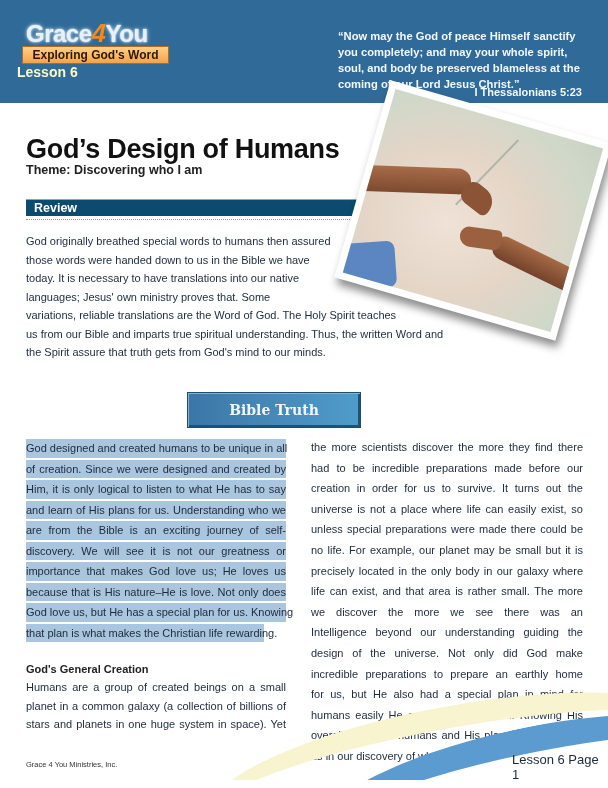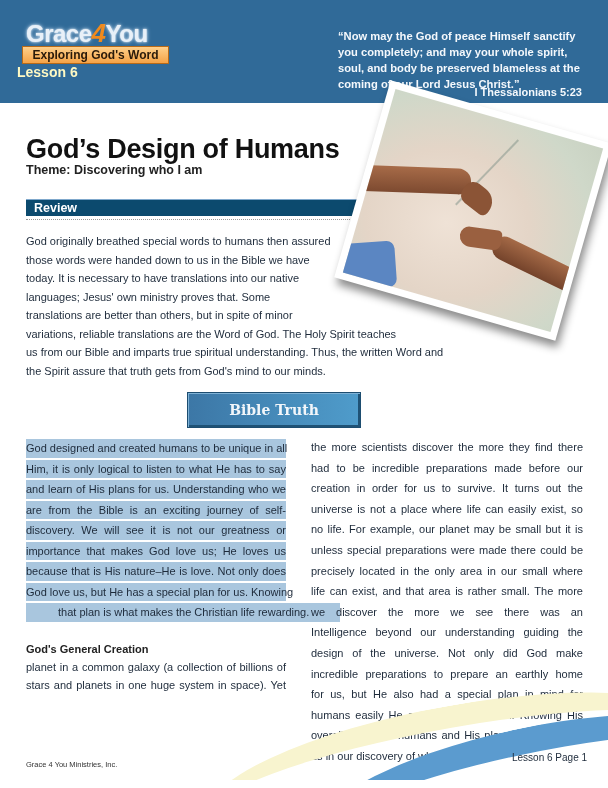--- a/index.html
+++ b/index.html
@@ -48,21 +48,21 @@
   .gap { height: 19px; }
   .col-left .line2 { height: 18.5px; line-height: 18.5px; white-space: nowrap; text-align: justify; text-align-last: justify; }
   .col-left .line2.last { text-align-last: left; }
   .col-right .line { height: 20.6px; line-height: 20.6px; }
 
   .swoosh-yellow { position: absolute; left: 200px; top: 705px; width: 520px; height: 140px; border-radius: 50%; border-top: 22px solid #f8f4cf; transform: rotate(-10deg); }
   .swoosh-blue { position: absolute; left: 300px; top: 728px; width: 460px; height: 140px; border-radius: 50%; border-top: 26px solid #5b9bcf; transform: rotate(-12deg); }
   .swoosh-mask { position: absolute; left: 0; top: 780px; width: 608px; height: 10px; background: #ffffff; }
 
   .footer-left { position: absolute; left: 26px; top: 760px; font-family: "Liberation Sans", sans-serif; font-size: 7.5px; color: #333333; }
-  .footer-right { position: absolute; left: 512px; top: 752px; font-family: "Liberation Sans", sans-serif; font-size: 10px; color: #1d2a3a; }
+  .footer-right { position: absolute; left: 512px; top: 752px; font-family: "Liberation Sans", sans-serif; font-size: 13px; color: #1d2a3a; }
 </style>
 </head>
 <body>
 
 <div class="header">
   <div class="logo">
     <div class="logo-title"><span>Grace</span><span class="four">4</span><span>You</span></div>
     <div class="logo-band">Exploring God's Word</div>
   </div>
   <div class="lesson-label">Lesson 6</div>
@@ -76,21 +76,20 @@
 <div class="review-bar">
   <span class="review-label">Review</span>
 </div>
 <div class="review-rule"></div>
 
 <div class="review-text">
   <div>God originally breathed special words to humans then assured</div>
   <div>those words were handed down to us in the Bible we have</div>
   <div>today.  It is necessary to have translations into our native</div>
   <div>languages; Jesus' own ministry proves that.   Some</div>
-  <div>translations are better than others, but in spite of minor</div>
   <div>variations, reliable translations are the Word of God.  The Holy Spirit teaches</div>
   <div>us from our Bible and imparts true spiritual understanding.  Thus, the written Word and</div>
   <div>the Spirit assure that truth gets from God's mind to our minds.</div>
 </div>
 
 <div class="photo">
   <div class="photo-inner">
     <div class="crack"></div>
     <div class="arm-left"></div>
     <div class="hand-left"></div>
@@ -100,45 +99,47 @@
   </div>
 </div>
 
 <div class="bt-button">
   <span class="bt-label">Bible Truth</span>
 </div>
 
 <div class="col col-left">
   <div>
     <div class="line2 hl">God designed and created humans to be unique in all</div>
+    <div class="line2 hl">of creation.  Since we were designed and created by</div>
     <div class="line2 hl">Him, it is only logical to listen to what He has to say</div>
     <div class="line2 hl">and learn of His plans for us.  Understanding who we</div>
     <div class="line2 hl">are from the Bible is an exciting journey of self-</div>
     <div class="line2 hl">discovery.  We will see it is not our greatness or</div>
     <div class="line2 hl">importance that makes God love us; He loves us</div>
     <div class="line2 hl">because that is His nature–He is love.  Not only does</div>
     <div class="line2 hl">God love us, but He has a special plan for us.  Knowing</div>
-    <div class="line2 hl last" style="width:314px;padding-left:32px;">that plan is what makes the Christian life rewarding.</div>
+    <div class="line2 hl last" style="width:238px;">that plan is what makes the Christian life rewarding.</div>
   </div>
   <div class="gap"></div>
   <div class="sub-head">God's General Creation</div>
   <div>
+    <div class="line2">Humans are a group of created beings on a small</div>
     <div class="line2">planet in a common galaxy (a collection of billions of</div>
     <div class="line2">stars and planets in one huge system in space).  Yet</div>
   </div>
 </div>
 
 <div class="col col-right">
   <div class="line">the more scientists discover the more they find there</div>
   <div class="line">had to be incredible preparations made before our</div>
   <div class="line">creation in order for us to survive.  It turns out the</div>
   <div class="line">universe is not a place where life can easily exist, so</div>
+  <div class="line">unless special preparations were made there could be</div>
   <div class="line">no life.  For example, our planet may be small but it is</div>
-  <div class="line">unless special preparations were made there could be</div>
-  <div class="line">precisely located in the only area in our small where</div>
+  <div class="line">precisely located in the only body in our galaxy where</div>
   <div class="line">life can exist, and that area is rather small.  The more</div>
   <div class="line">we discover the more we see there was an</div>
   <div class="line">Intelligence beyond our understanding guiding the</div>
   <div class="line">design of the universe.  Not only did God make</div>
   <div class="line">incredible preparations to prepare an earthly home</div>
   <div class="line">for us, but He also had a special plan in mind for</div>
   <div class="line">humans easily He even began creation.  Knowing His</div>
   <div class="line">overall design of humans and His plan for us will help</div>
   <div class="line last">us in our discovery of who we are.</div>
 </div>

